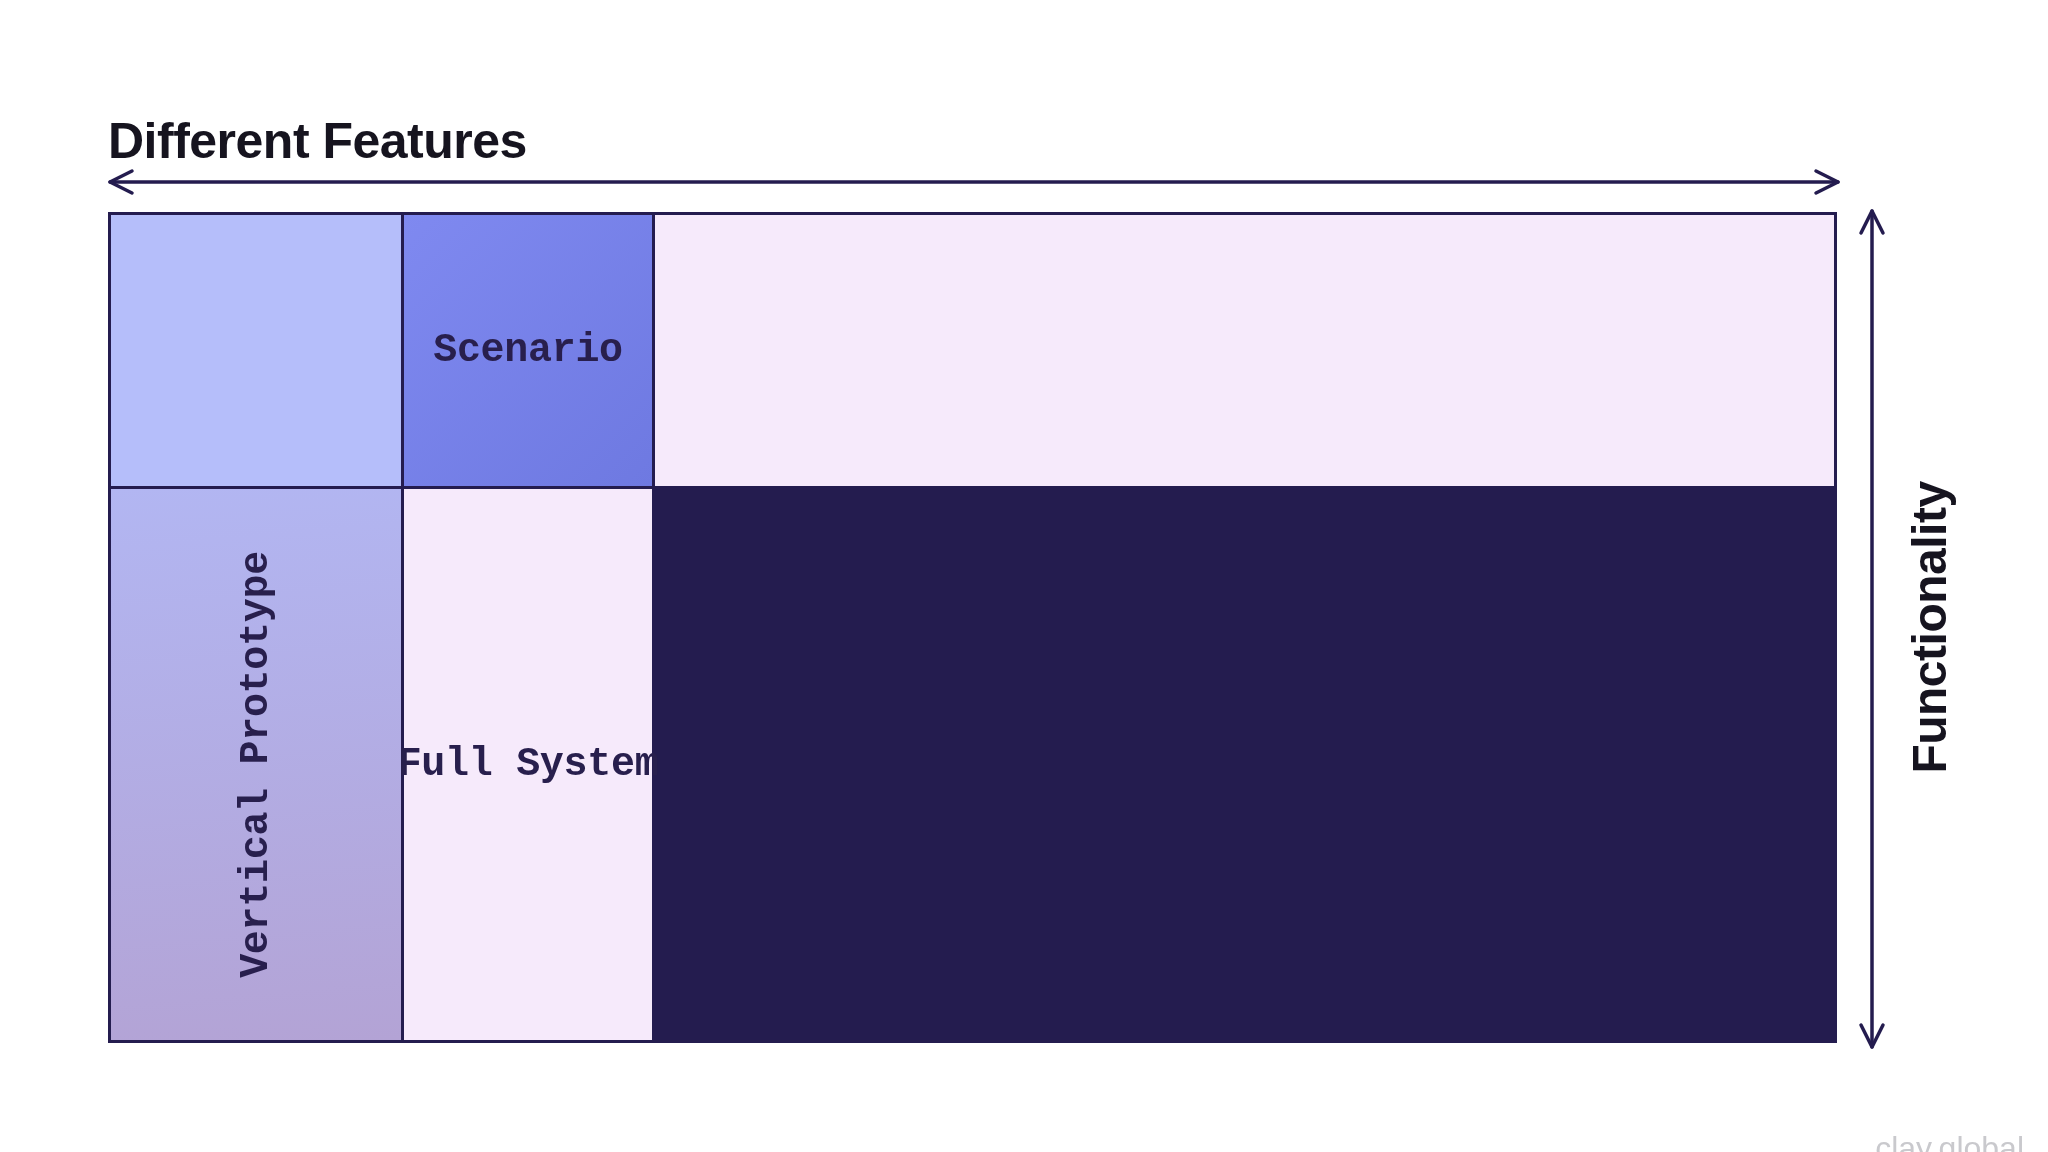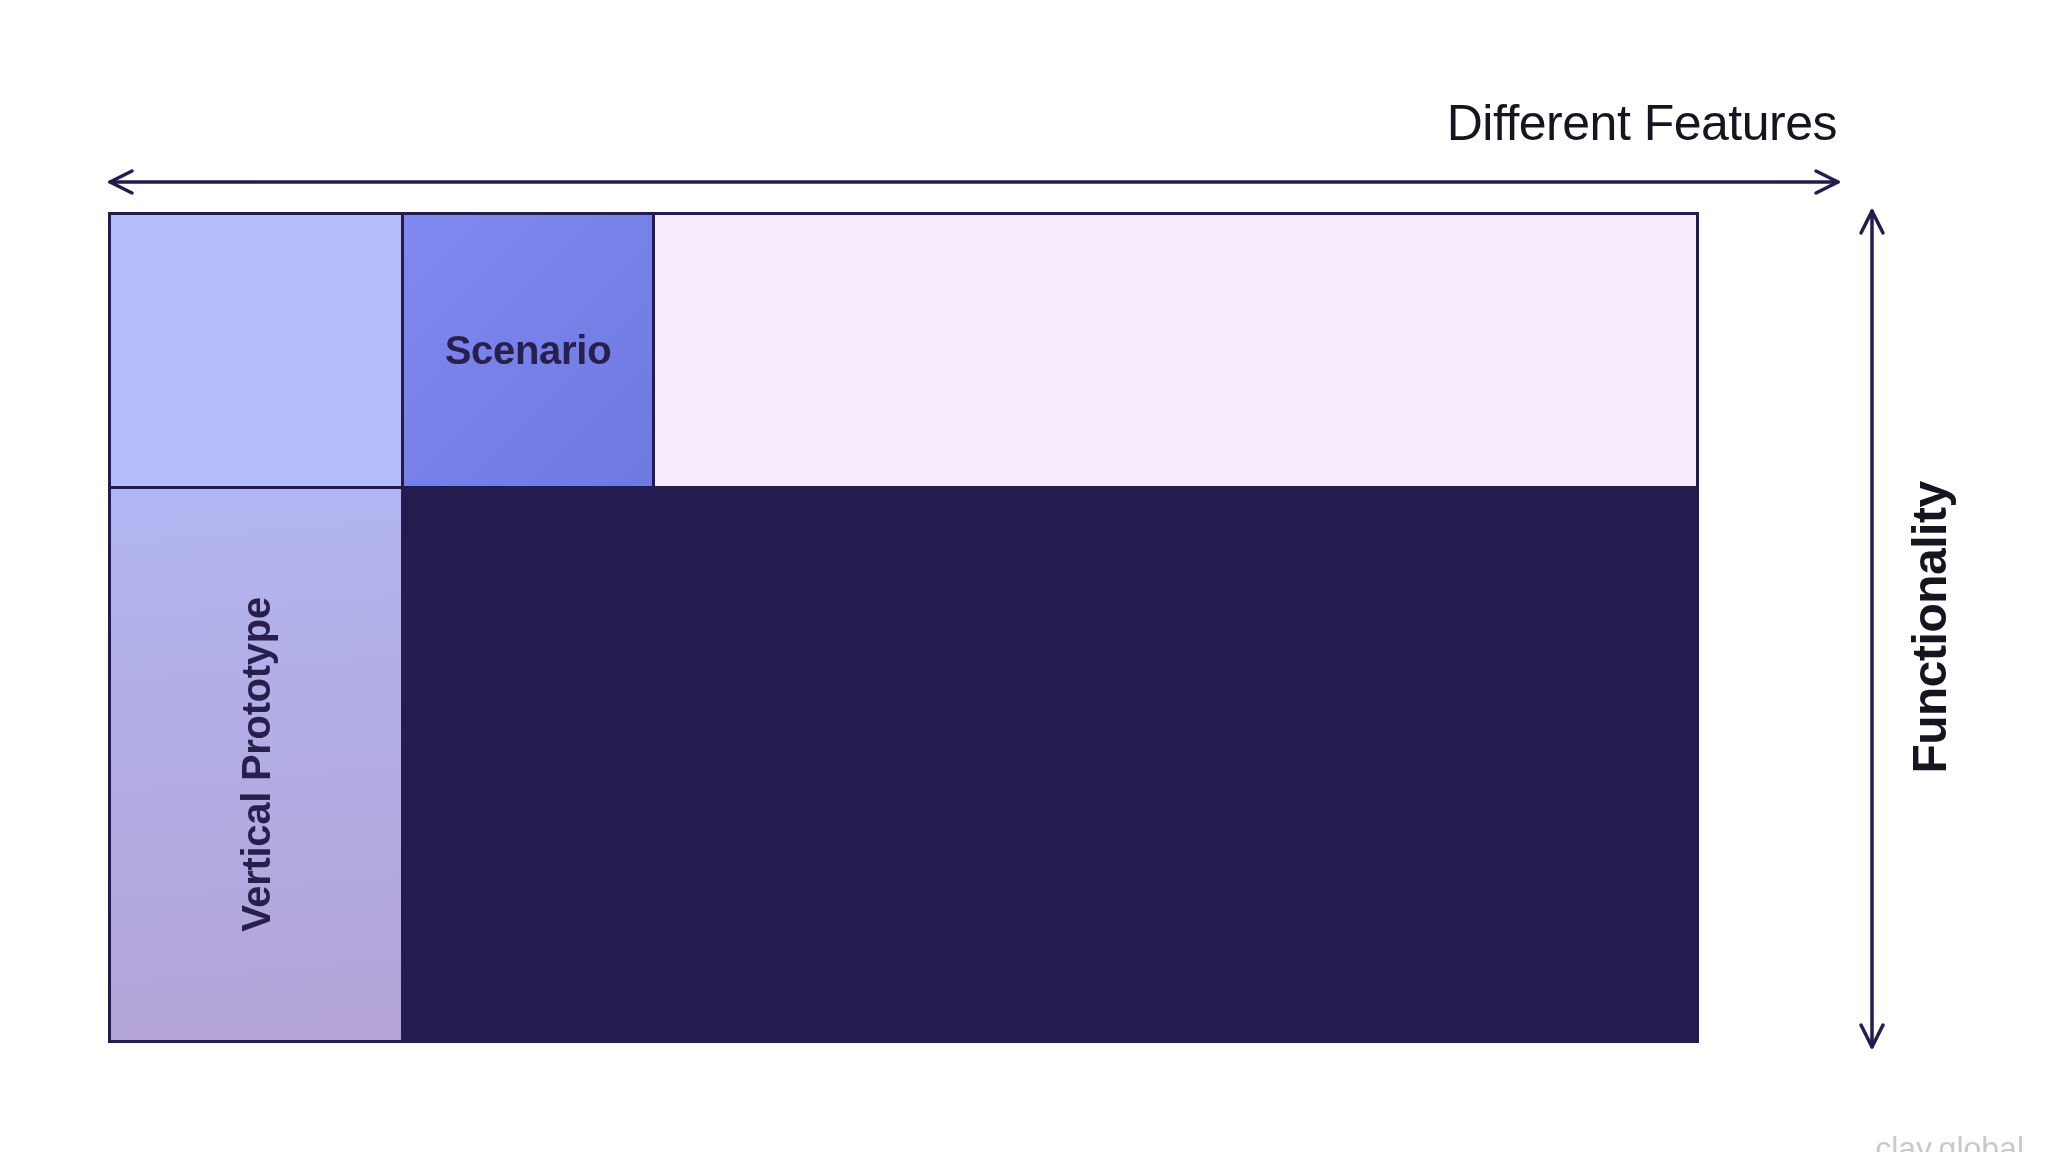--- a/index.html
+++ b/index.html
@@ -7,49 +7,50 @@
   body {
     position: relative;
     background: #ffffff;
     font-family: "Liberation Sans", sans-serif;
     overflow: hidden;
   }
 
   
   .x-axis-title {
     position: absolute;
-    left: 108px; top: 94px; width: 1729px;
-    text-align: right;
+    left: 108px; top: 112px; width: 1729px;
+    text-align: left;
     font-size: 50px;
-    font-weight: 400;
+    font-weight: 700;
     letter-spacing: -0.5px;
     color: var(--axis-text);
   }
 
   
   .arrow-svg { position: absolute; }
   .arrow-svg line, .arrow-svg polyline {
     stroke: var(--line);
     stroke-width: 3.5;
     fill: none;
     stroke-linecap: round;
     stroke-linejoin: round;
   }
 
   
   .matrix {
     position: absolute;
     left: 108px; top: 212px;
-    width: 1591px; height: 831px;
+    width: 1729px; height: 831px;
     display: grid;
     grid-template-columns: 290px 248px 1fr;
     grid-template-rows: 271px 1fr;
     border: 3px solid var(--line);
     background: var(--line);
     gap: 3px;
+    font-family: Liberation Mono, monospace;
   }
   .cell {
     display: flex;
     align-items: center;
     justify-content: center;
   }
   .cell-label {
     font-size: 40px;
     font-weight: 700;
     letter-spacing: -0.3px;
@@ -104,20 +105,23 @@
 
 <div class="matrix">
   <div class="cell cell-blank-top"></div>
   <div class="cell cell-scenario">
     <span class="cell-label">Scenario</span>
   </div>
   <div class="cell cell-light"></div>
   <div class="cell cell-vertical">
     <span class="cell-label rotated">Vertical Prototype</span>
   </div>
+  <div class="cell cell-light">
+    <span class="cell-label">Full System</span>
+  </div>
 </div>
 
 <svg class="arrow-svg" style="left:1854px; top:203px;" width="36" height="852">
   <line x1="18" y1="8" x2="18" y2="844"></line>
   <polyline points="7,30 18,8 29,30"></polyline>
   <polyline points="7,822 18,844 29,822"></polyline>
 </svg>
 
 <div class="y-axis-title">
   <span>Functionality</span>

